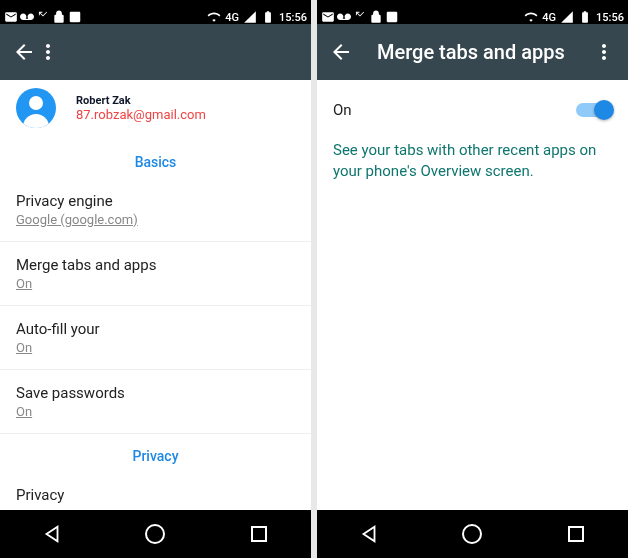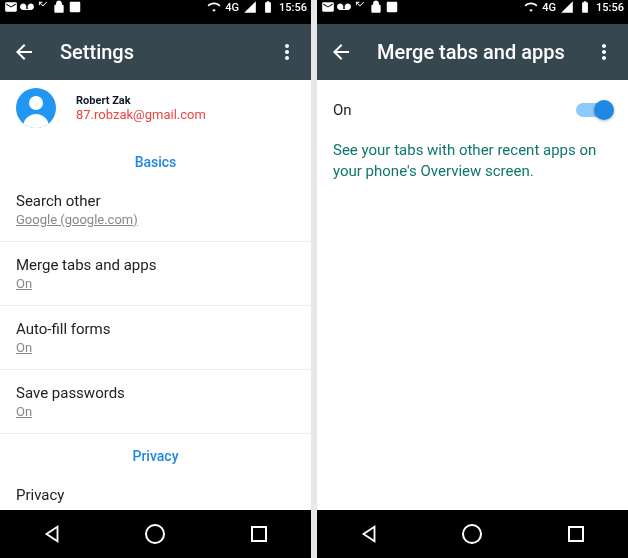--- a/index.html
+++ b/index.html
@@ -17,21 +17,21 @@
       background: #fff;
       display: flex;
       flex-direction: column;
       position: relative;
     }
     .status-bar {
       height: 24px;
       background: #000;
       color: #fff;
       display: flex;
-      align-items: flex-start;
+      align-items: flex-end;
       padding: 0 4px;
       font-size: 12px;
     }
     .status-left { display: flex; gap: 2px; align-items: center; }
     .status-right { margin-left: auto; display: flex; gap: 4px; align-items: center; }
     .status-bar svg { width: 14px; height: 14px; fill: #fff; }
     .small-text { font-size: 11px; font-weight: 500; }
     .app-bar {
       height: 56px;
       background: #37474F;
@@ -132,21 +132,20 @@
           <path d="M15.67 4H14V2h-4v2H8.33C7.6 4 7 4.6 7 5.33v15.33C7 21.4 7.6 22 8.33 22h7.33c.74 0 1.34-.6 1.34-1.33V5.33C17 4.6 16.4 4 15.67 4z"></path>
         </svg>
       <span class="small-text">15:56</span>
     </div>
   </div>
 
   <div class="app-bar">
     <svg class="back" viewBox="0 0 24 24">
         <path fill="#fff" d="M20 11H7.83l5.59-5.59L12 4l-8 8 8 8 1.41-1.41L7.83 13H20v-2z"></path>
       </svg>
-    <div class="title">Settings</div>
     <svg class="menu" viewBox="0 0 24 24">
         <path fill="#fff" d="M12 8c1.1 0 2-.9 2-2s-.9-2-2-2-2 .9-2 2 .9 2 2 2zm0 2c-1.1 0-2 .9-2 2s.9 2 2 2 2-.9 2-2-.9-2-2-2zm0 6c-1.1 0-2 .9-2 2s.9 2 2 2 2-.9 2-2-.9-2-2-2z"></path>
       </svg>
   </div>
 
   <div class="content">
     <div class="account-row">
       <div class="avatar">
         <div class="avatar-wrap">
             <div class="h"></div>
@@ -155,29 +154,29 @@
       </div>
       <div class="account-text">
         <div class="name">Robert Zak</div>
         <div class="email">87.robzak@gmail.com</div>
       </div>
     </div>
 
     <div class="section-header">Basics</div>
 
     <div class="pref">
-      <div class="ptitle">Search other</div>
+      <div class="ptitle">Privacy engine</div>
       <div class="psub">Google (google.com)</div>
     </div>
     <div class="pref">
       <div class="ptitle">Merge tabs and apps</div>
       <div class="psub">On</div>
     </div>
     <div class="pref">
-      <div class="ptitle">Auto-fill forms</div>
+      <div class="ptitle">Auto-fill your</div>
       <div class="psub">On</div>
     </div>
     <div class="pref">
       <div class="ptitle">Save passwords</div>
       <div class="psub">On</div>
     </div>
 
     <div class="section-header">Privacy</div>
 
     <div class="pref">

